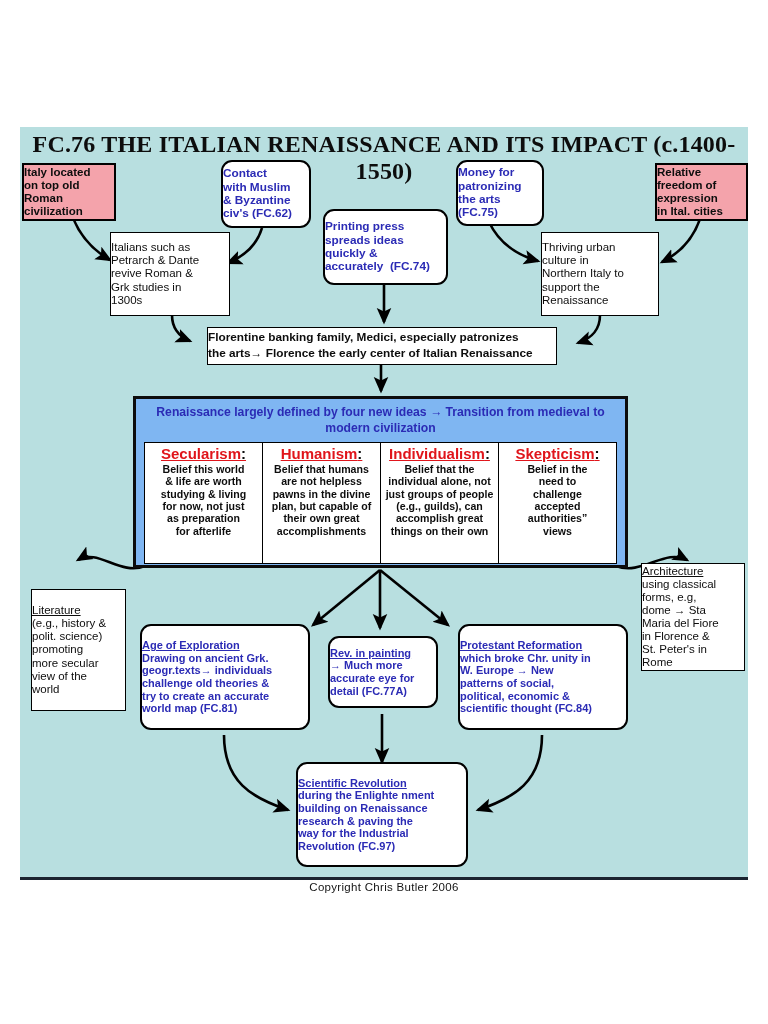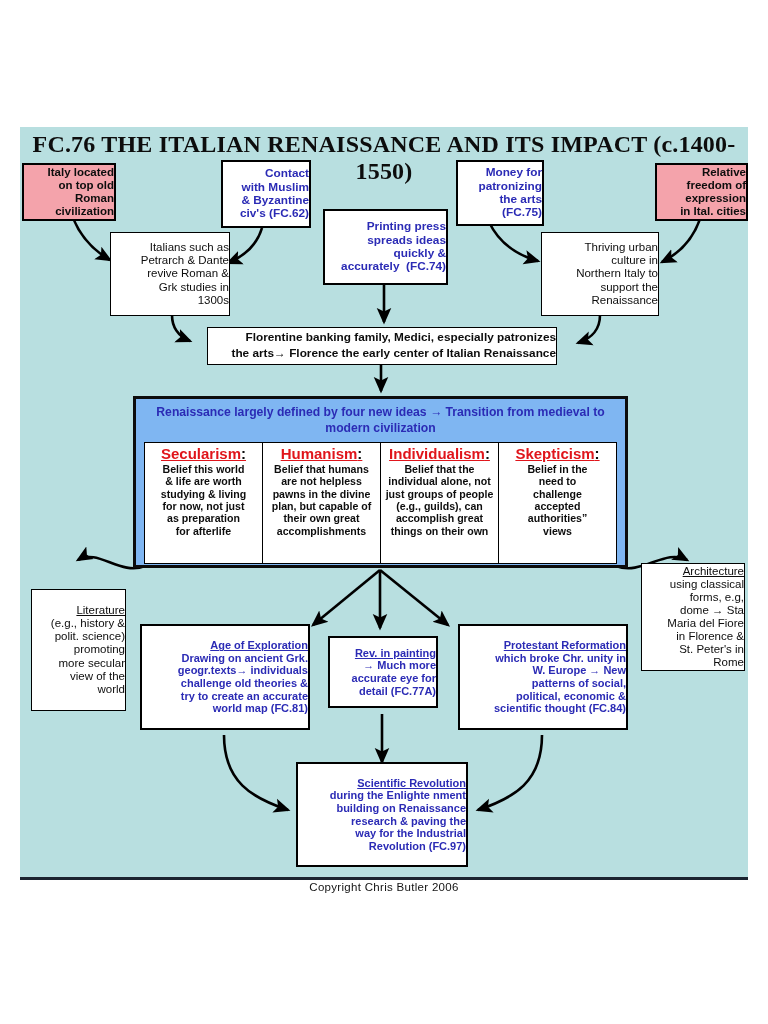--- a/index.html
+++ b/index.html
@@ -76,21 +76,21 @@
   }
 
   
   .node {
     position: absolute;
     box-sizing: border-box;
     display: flex;
     flex-direction: column;
     align-items: center;
     justify-content: center;
-    text-align: right;
+    text-align: left;
     line-height: 1.14;
     z-index: 4;
   }
 
   .node .lines { width: 100%; }
   .node .ln { display: block; white-space: pre; }
 
   
   .pink {
     background: #f4a3ab;
@@ -106,21 +106,21 @@
     border: 1.7px solid #000000;
     color: #0d0d0d;
     font-weight: normal;
     font-size: 11.5px;
   }
 
   
   .roundblue {
     background: #ffffff;
     border: 2.6px solid #000000;
-    border-radius: 0;
+    border-radius: 11px;
     color: #2b2bb5;
     font-weight: bold;
     font-size: 11.8px;
   }
 
   .medici {
     background: #ffffff;
     border: 1.7px solid #000000;
     color: #0d0d0d;
     font-weight: bold;

